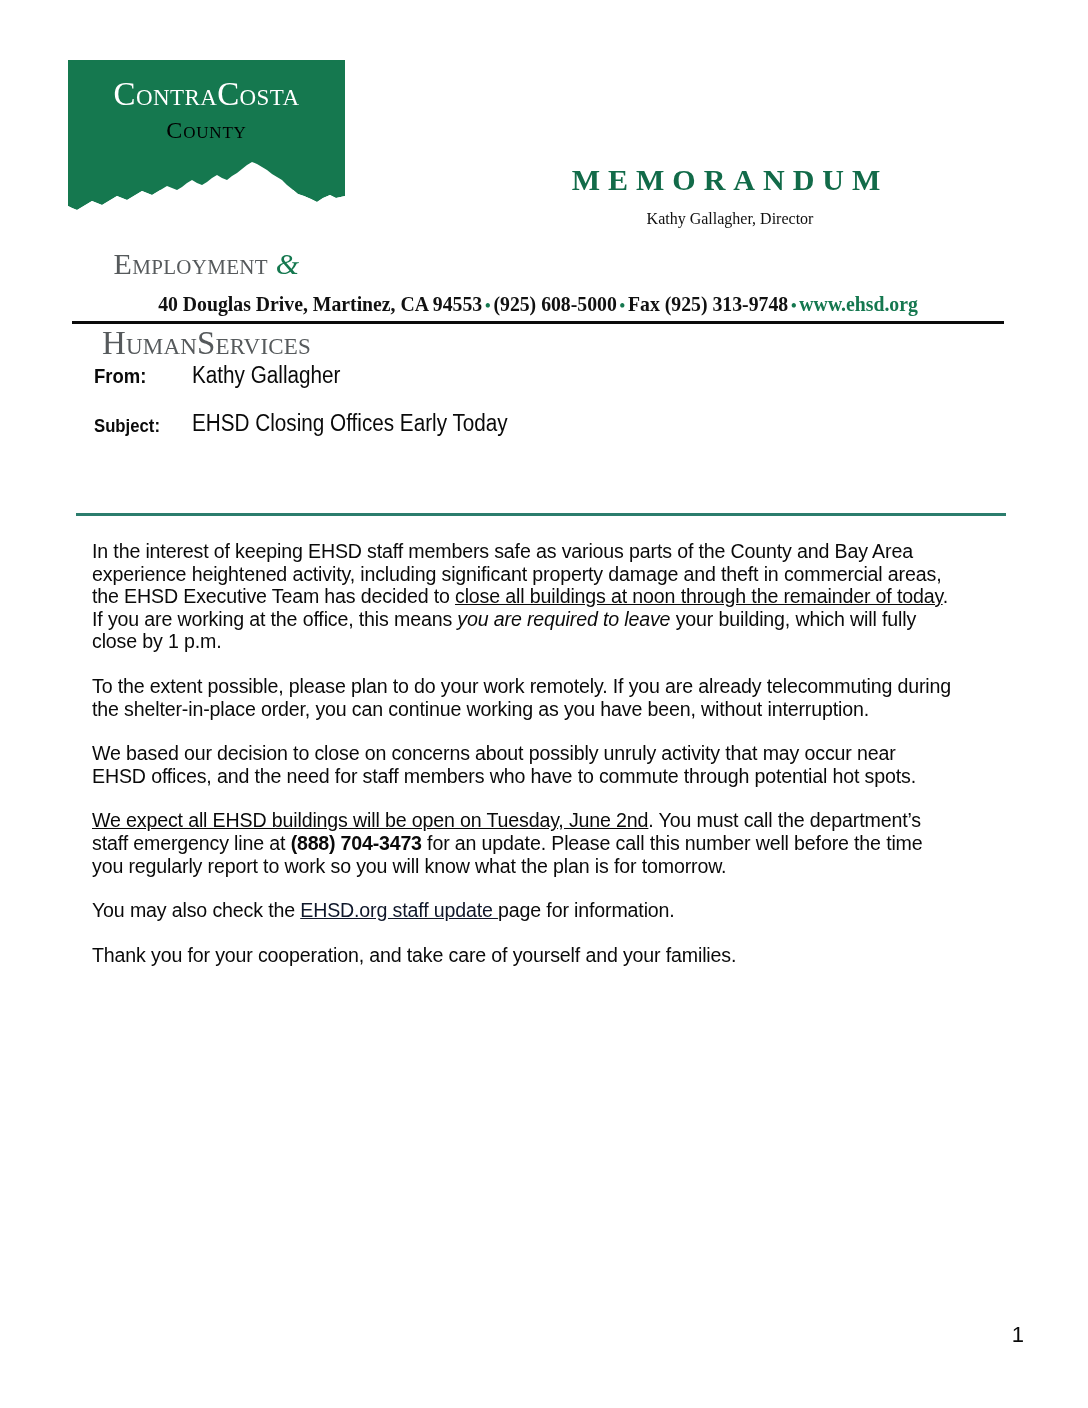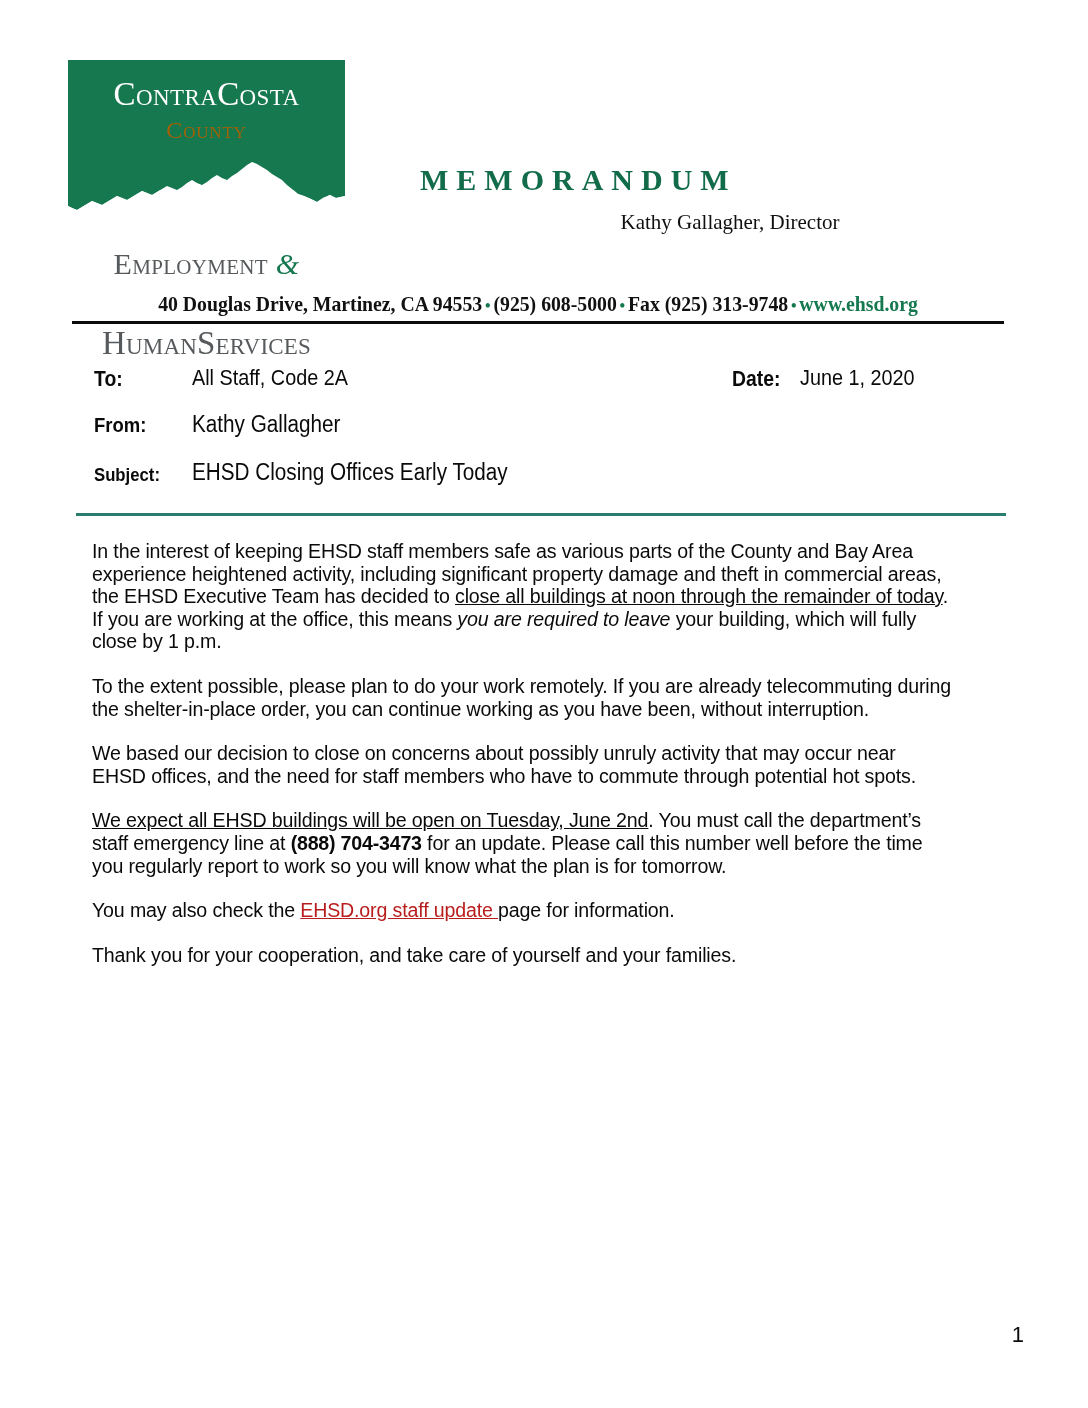--- a/index.html
+++ b/index.html
@@ -61,21 +61,21 @@
     white-space: nowrap;
   }
   .logo-cc-line2 {
     position: absolute;
     left: 0; top: 58px;
     width: 277px;
     text-align: center;
     font-family: "Liberation Serif", serif;
     font-size: 24px;
     letter-spacing: 0.8px;
-    color: #a16207;
+    color: #000000;
     font-variant: small-caps;
     line-height: 1;
     white-space: nowrap;
   }
   .logo-ehs {
     position: absolute;
     left: 0;
     top: 143px;
     width: 277px;
     text-align: center;
@@ -90,35 +90,36 @@
   }
   .logo-ehs-l1 { font-size: 30px; letter-spacing: 0.3px; }
   .logo-ehs-l2 { font-size: 33px; letter-spacing: 0.2px; }
   .amp-green { color: #15784f; font-variant: normal; font-style: italic; }
 
   .memo-title {
     position: absolute;
     left: 420px;
     top: 163px;
     width: 620px;
+    text-align: center;
     font-family: "Liberation Serif", serif;
     font-size: 30px;
     font-weight: bold;
     letter-spacing: 8px;
     color: #126b49;
     white-space: nowrap;
   }
   .memo-director {
     position: absolute;
     left: 420px;
     top: 210px;
     width: 620px;
     text-align: center;
     font-family: "Liberation Serif", serif;
-    font-size: 21px;
+    font-size: 16px;
     color: #101010;
     white-space: nowrap;
   }
 
   .address-line {
     position: absolute;
     left: 68px;
     top: 292px;
     width: 940px;
     text-align: center;
@@ -200,21 +201,21 @@
     color: #0a0a0a;
     letter-spacing: -0.15px;
   }
   .body-copy p {
     margin: 0 0 22px 0;
   }
   .u  { text-decoration: underline; }
   .i  { font-style: italic; margin-top: 36px; }
   .b  { font-weight: bold; letter-spacing: -0.2px; }
   .link {
-    color: #b91c1c;
+    color: #0f172a;
     text-decoration: underline;
   }
 
   .page-number {
     position: absolute;
     left: 0;
     top: 1322px;
     width: 1024px;
     text-align: right;
     font-family: "Liberation Sans", sans-serif;
@@ -249,26 +250,20 @@
   <div class="memo-title">MEMORANDUM</div>
   <div class="memo-director">Kathy Gallagher, Director</div>
 
   <div class="address-line"><span>40 Douglas Drive, Martinez, CA 94553</span><span class="addr-dot">•</span><span>(925) 608-5000</span><span class="addr-dot">•</span><span>Fax (925) 313-9748</span><span class="addr-dot">•</span><span class="addr-url">www.ehsd.org</span></div>
 
   <div class="rule-black"></div>
 </div>
 
 <div class="fields">
 
-  <div class="field-row">
-    <span class="fl lbl-to">To:</span>
-    <span class="fv val-to">All Staff, Code 2A</span>
-    <span class="fl lbl-date">Date:</span>
-    <span class="fv val-date">June 1, 2020</span>
-  </div>
 
   <div class="field-row">
     <span class="fl lbl-from">From:</span>
     <span class="fv val-from">Kathy Gallagher</span>
   </div>
 
   <div class="field-row">
     <span class="fl lbl-subj">Subject:</span>
     <span class="fv val-subj">EHSD Closing Offices Early Today</span>
   </div>

